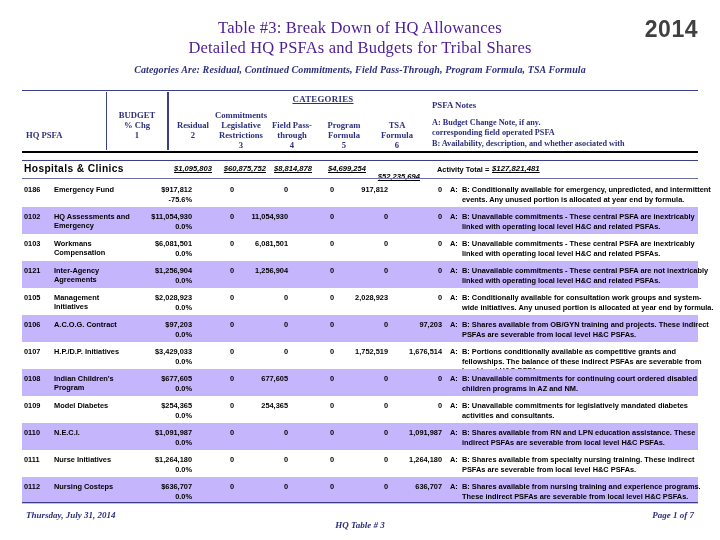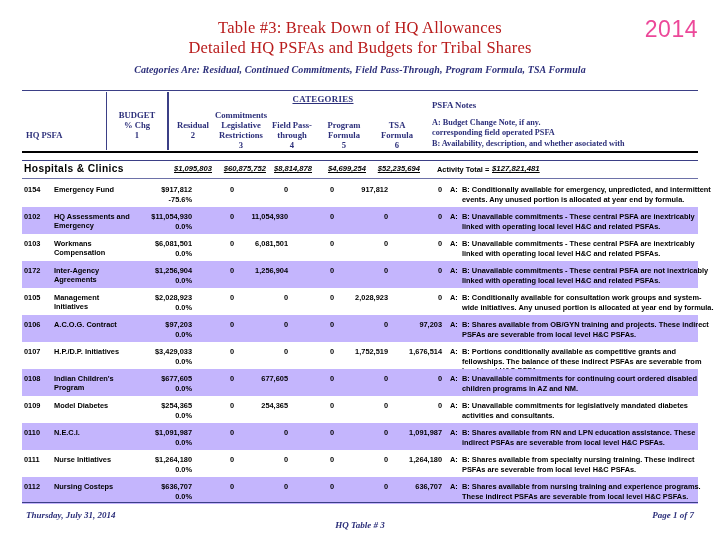--- a/index.html
+++ b/index.html
@@ -26,41 +26,41 @@
   .title-block {
     position: absolute;
     left: 0;
     top: 18px;
     width: 720px;
     text-align: center;
   }
   .title-line {
     font-family: "Liberation Serif", serif;
     font-size: 16.5px;
-    color: #b91c1c;
+    color: #4c1d95;
     line-height: 20px;
     letter-spacing: .2px;
   }
   .subtitle-line {
     font-family: "Liberation Serif", serif;
     font-size: 10px;
     font-weight: bold;
     font-style: italic;
     color: #2c2f7a;
     margin-top: 6px;
     letter-spacing: .1px;
   }
   .year-badge {
     position: absolute;
     right: 22px;
     top: 16px;
     font-family: "Liberation Sans", sans-serif;
     font-size: 23px;
-    font-weight: normal;
-    color: #ec4899;
+    font-weight: bold;
+    color: #404040;
     letter-spacing: .5px;
   }
 
   
   .hdr-top-rule {
     position: absolute;
     left: 22px;
     top: 90px;
     width: 676px;
     height: 1px;
@@ -295,29 +295,29 @@
     <div>B: Availability, description, and whether asociated with</div>
   </div>
 
   <div class="sect-rule"></div>
   <div class="section-title">Hospitals &amp; Clinics</div>
 
   <div class="section-total" style="left:172px; width:40px;">$1,095,803</div>
   <div class="section-total" style="left:214px; width:52px;">$60,875,752</div>
   <div class="section-total" style="left:268px; width:44px;">$8,814,878</div>
   <div class="section-total" style="left:314px; width:52px;text-decoration:underline;">$4,699,254</div>
-  <div class="section-total" style="left:368px; width:52px;">$52,235,694</div>
+  <div class="section-total" style="left:368px; width:52px;margin-top:8px;">$52,235,694</div>
 
   <div class="activity-total-label">Activity Total =</div>
   <div class="activity-total-value">$127,821,481</div>
   <div class="sect-rule2"></div>
 
   <div id="rows">
       <div class="row" style="height: 27px;">
-        <div class="cell c-code">0154</div>
+        <div class="cell c-code">0186</div>
         <div class="cell c-name">Emergency Fund</div>
         <div class="cell c-budget">$917,812</div>
         <div class="cell c-pct">-75.6%</div>
         <div class="cell c-n1">0</div>
         <div class="cell c-n2">0</div>
         <div class="cell c-n3">0</div>
         <div class="cell c-n4">917,812</div>
         <div class="cell c-n5">0</div>
         <div class="cell c-a">A:</div>
         <div class="cell c-note">B: Conditionally available for emergency, unpredicted, and intermittent events. Any unused portion is allocated at year end by formula.</div>
@@ -342,21 +342,21 @@
         <div class="cell c-pct">0.0%</div>
         <div class="cell c-n1">0</div>
         <div class="cell c-n2">6,081,501</div>
         <div class="cell c-n3">0</div>
         <div class="cell c-n4">0</div>
         <div class="cell c-n5">0</div>
         <div class="cell c-a">A:</div>
         <div class="cell c-note">B: Unavailable commitments - These central PSFA are inextricably linked with operating local level H&amp;C and related PSFAs.</div>
       </div>
       <div class="row alt" style="height: 27px;">
-        <div class="cell c-code">0172</div>
+        <div class="cell c-code">0121</div>
         <div class="cell c-name">Inter-Agency Agreements</div>
         <div class="cell c-budget">$1,256,904</div>
         <div class="cell c-pct">0.0%</div>
         <div class="cell c-n1">0</div>
         <div class="cell c-n2">1,256,904</div>
         <div class="cell c-n3">0</div>
         <div class="cell c-n4">0</div>
         <div class="cell c-n5">0</div>
         <div class="cell c-a">A:</div>
         <div class="cell c-note">B: Unavailable commitments - These central PSFA are not inextricably linked with operating local level H&amp;C and related PSFAs.</div>

